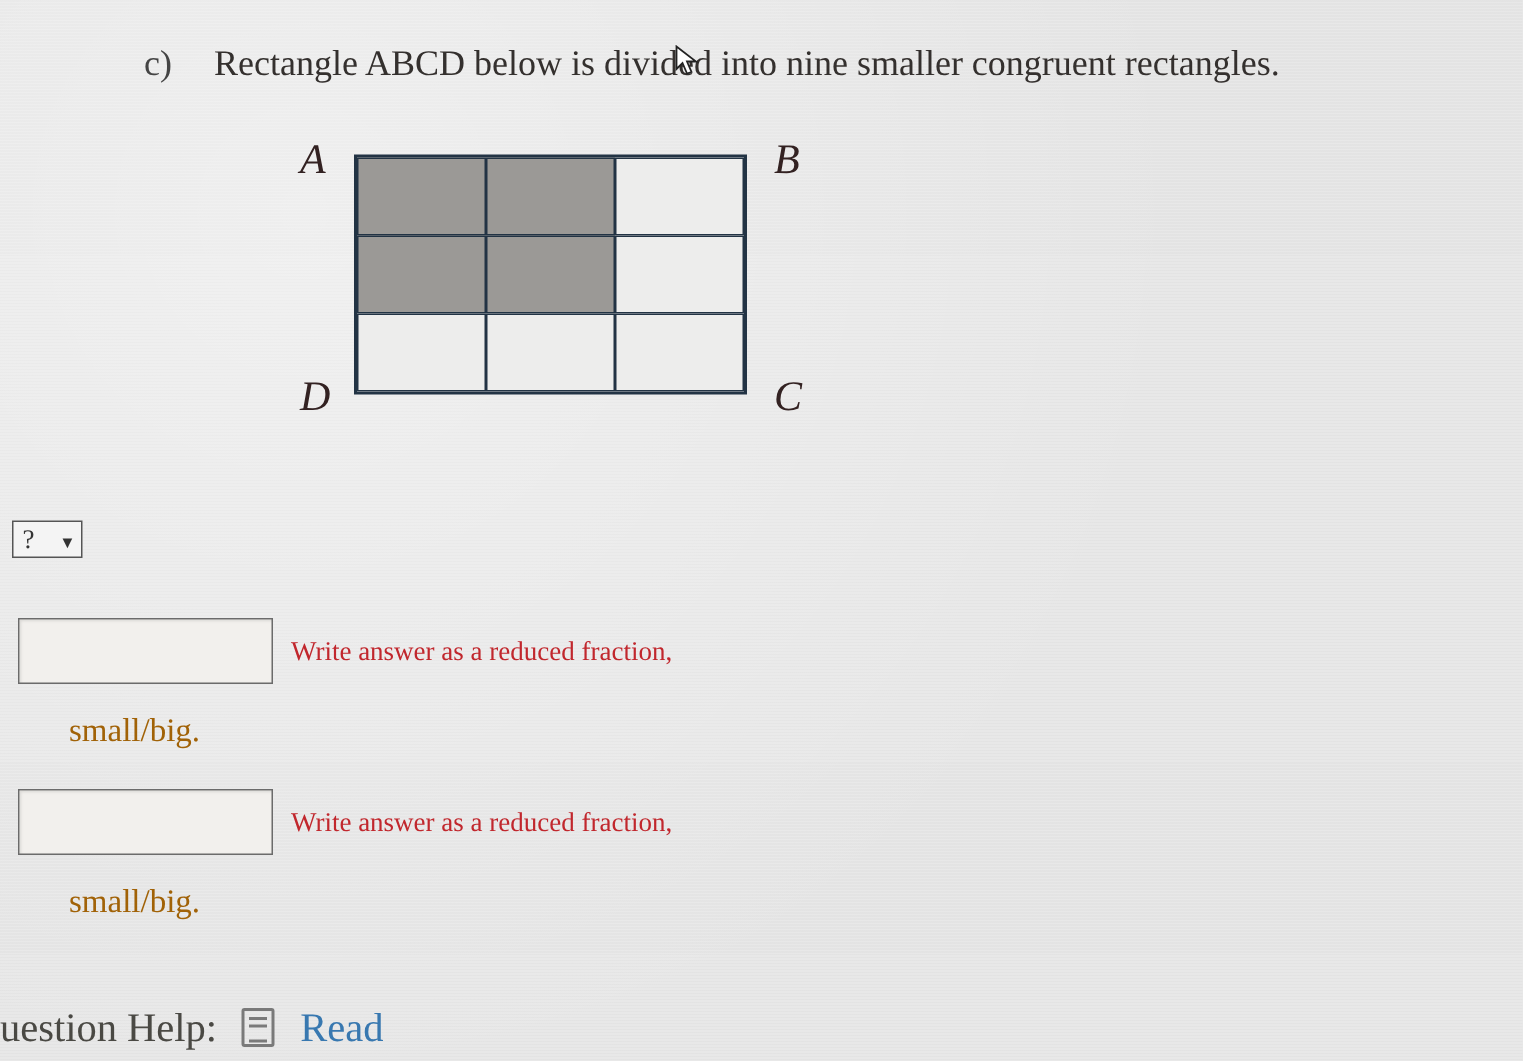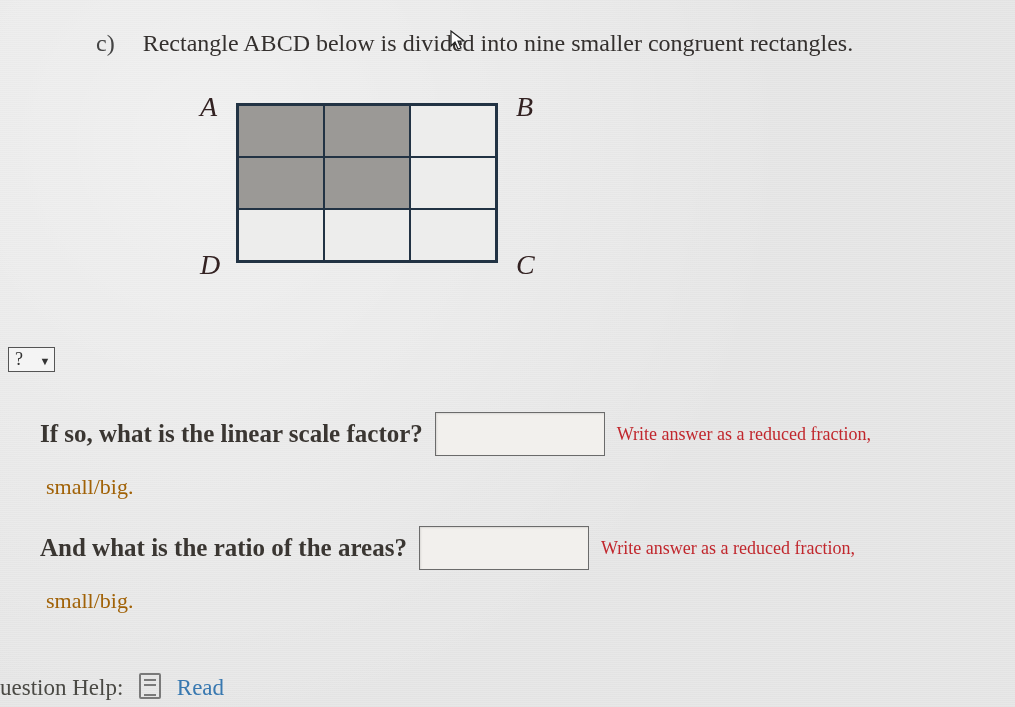--- a/index.html
+++ b/index.html
@@ -27,21 +27,21 @@
   .grid{position:absolute;left:36px;top:6px;display:grid;grid-template-columns:repeat(3,86px);grid-template-rows:repeat(3,52px);border:2px solid #234;box-sizing:content-box}
   .cell{border:1px solid #234;box-sizing:border-box;background:#ededec}
   .sh{background:#9b9996}
   .prompt{font-size:25px;font-weight:bold;color:#3a3632;margin-left:40px}
   .row{margin:18px 0 0 0}
   .sel{display:inline-block;border:1px solid #555;background:#f4f4f4;font-size:18px;padding:1px 4px 1px 6px;margin-left:8px;vertical-align:middle}
   .sel .caret{font-size:11px;margin-left:12px;color:#333}
   .tbox{display:inline-block;border:1.5px solid #6b6b6b;background:#f2f0ed;width:168px;height:42px;margin:0 12px;vertical-align:middle;box-shadow:inset 1px 1px 2px rgba(0,0,0,.1)}
   .hint{font-size:18px;color:#c1272d}
   .sub{font-size:22px;color:#a16207;margin:18px 0 26px 46px}
-  .help-row{position:absolute;left:0;bottom:6px;font-size:23px;color:#4a4944}
+  .help-row{position:absolute;left:0;bottom:6px;font-size:27px;color:#4a4944}
   .doc-icon{display:inline-block;width:18px;height:22px;border:2px solid #7a7a7a;border-radius:2px;position:relative;vertical-align:-4px;margin:0 10px}
   .doc-icon::before{content:"";position:absolute;left:3px;right:3px;top:4px;border-top:2px solid #7a7a7a}
   .doc-icon::after{content:"";position:absolute;left:3px;right:3px;top:9px;height:8px;border-top:2px solid #7a7a7a;border-bottom:2px solid #7a7a7a}
   .link{color:#3878b0}
   .cursor{position:absolute;left:450px;top:30px;pointer-events:none}
 </style>
 </head>
 <body>
 
 <div class="line">
@@ -68,28 +68,26 @@
 </div>
 
 <div class="line row">
   <span class="sel">
     <span>?</span>
     <span class="caret">▼</span>
   </span>
 </div>
 
 <div class="line" style="margin-top:40px">
-  <span class="prompt">If so, what is the linear scale factor?</span>
   <span class="tbox"></span>
   <span class="hint">Write answer as a reduced fraction,</span>
 </div>
 <div class="sub">small/big.</div>
 
 <div class="line" style="margin-top:10px">
-  <span class="prompt">And what is the ratio of the areas?</span>
   <span class="tbox"></span>
   <span class="hint">Write answer as a reduced fraction,</span>
 </div>
 <div class="sub">small/big.</div>
 
 <div class="help-row">
   <span>uestion Help:</span>
   <span class="doc-icon"></span>
   <span class="link">Read</span>
 </div>

